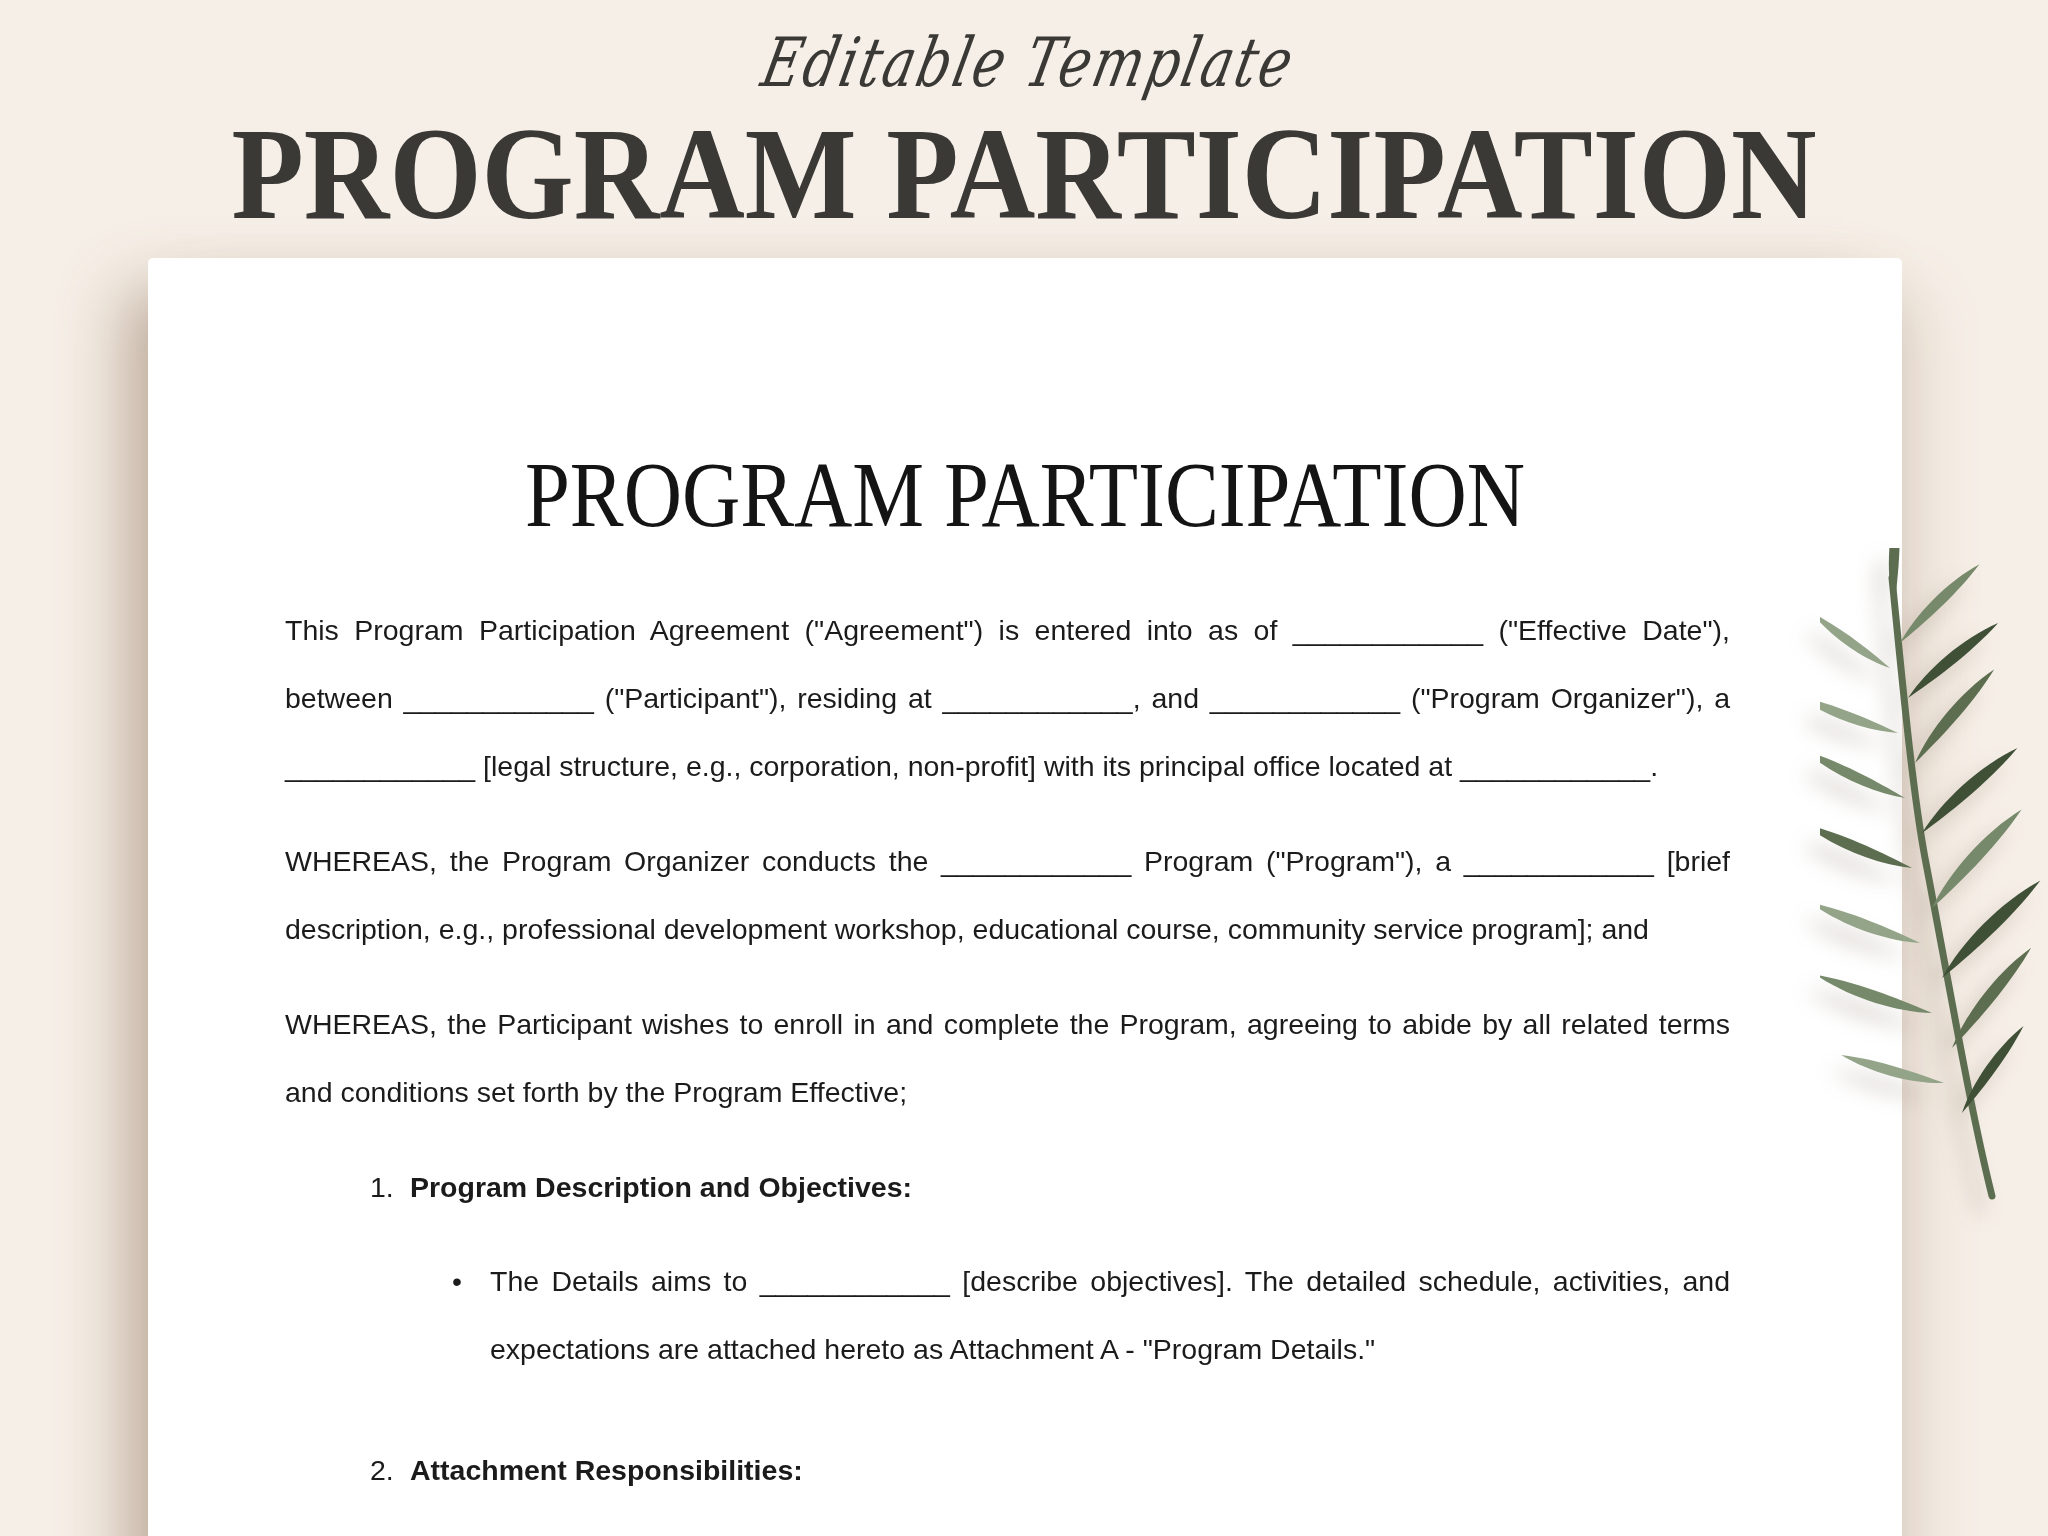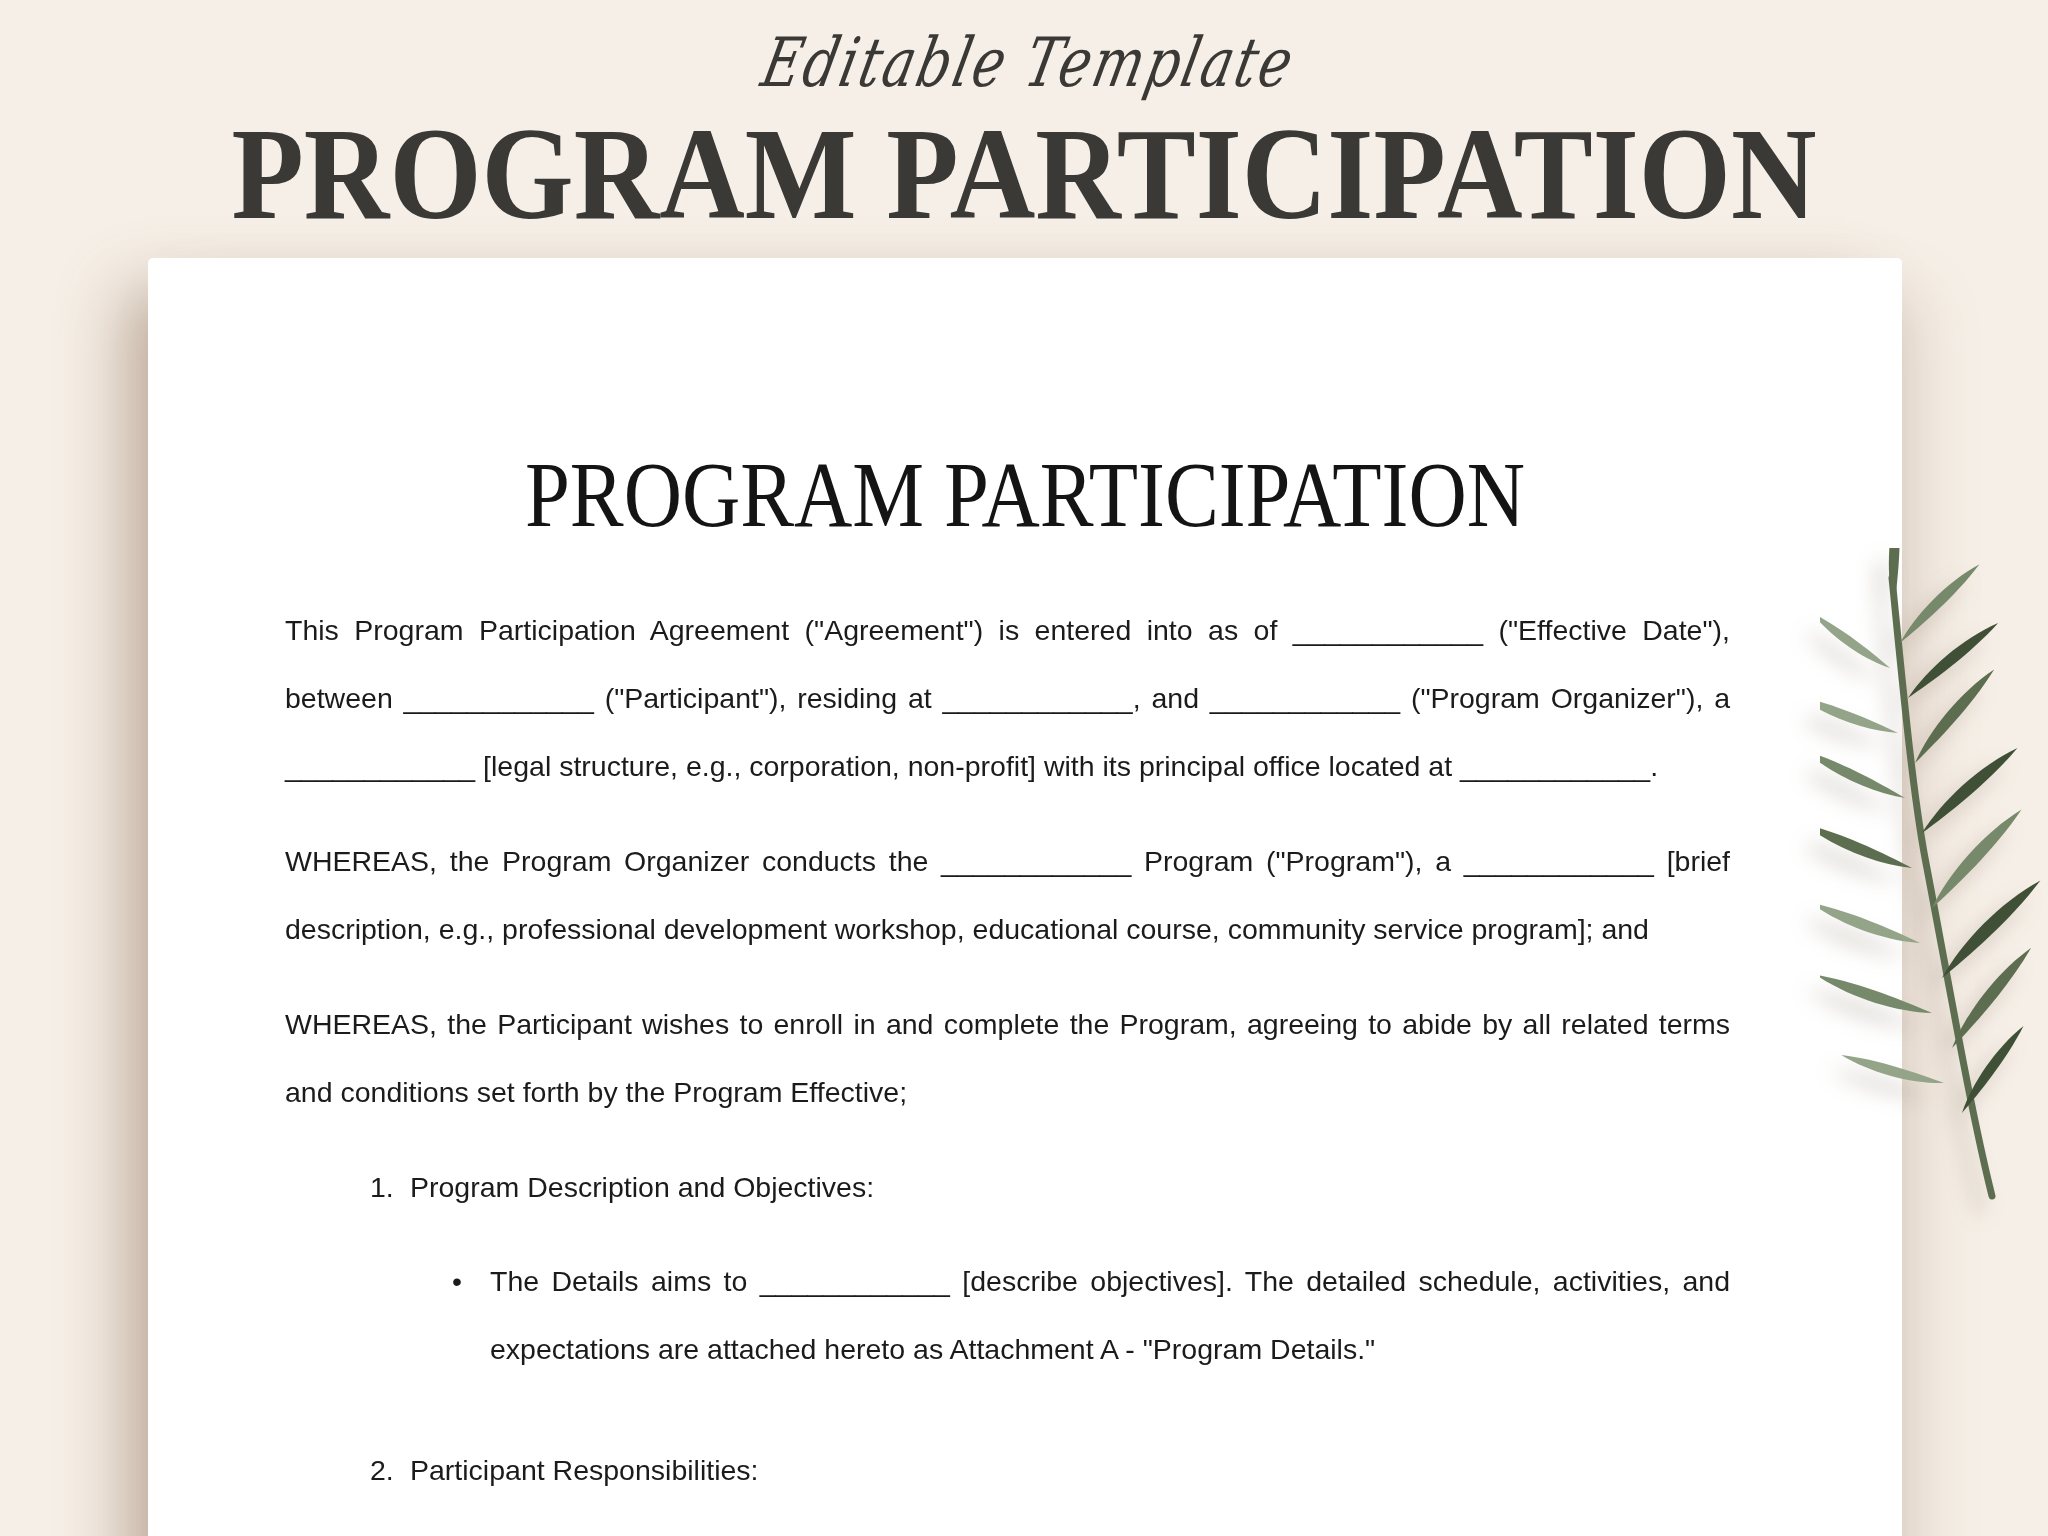--- a/index.html
+++ b/index.html
@@ -52,21 +52,21 @@
     margin:44px 172px 0 137px;
     color:var(--ink,#1b1b1b);
     font-size:28.5px;
     line-height:68px;
     text-align:justify;
   }
   .doc-body p{margin:0 0 27px 0;}
   .doc-body strong{font-weight:normal;}
   .list-item{display:flex;margin:0 0 26px 0;text-align:left;}
   .list-num{flex:none;width:40px;margin-left:85px;}
-  .list-heading{flex:1;font-weight:normal;}
+  .list-heading{flex:1;font-weight:bold;}
   .bullet-row{display:flex;margin:0 0 26px 167px;}
   .bullet-glyph{flex:none;width:38px;}
   .bullet-text{flex:1;margin:0;text-align:justify;}
   .sprig-svg{
     position:absolute;
     left:1820px;top:548px;
     filter:drop-shadow(-12px 14px 10px rgba(110,90,70,0.28));
   }
 </style>
 </head>
@@ -102,21 +102,21 @@
       <span class="list-heading">Program Description and Objectives:</span>
     </div>
 
     <div class="bullet-row">
       <span class="bullet-glyph">•</span>
       <p class="bullet-text">The Details aims to ____________ [describe objectives]. The detailed schedule, activities, and expectations are attached hereto as Attachment A - "Program Details."</p>
     </div>
 
     <div class="list-item">
       <span class="list-num">2.</span>
-      <span class="list-heading">Participant Responsibilities:</span>
+      <span class="list-heading">Attachment Responsibilities:</span>
     </div>
 
   </div>
 </div>
 
 <svg class="sprig-svg" width="230" height="660" viewBox="0 0 230 660" aria-hidden="true">
   <defs>
     <path id="leaf" d="M0 0 C 28 -14, 70 -22, 105 -18 C 68 -6, 26 -2, 0 0 Z"></path>
   </defs>
   <path d="M 172 648 C 150 560, 128 430, 105 310 C 92 240, 82 130, 72 30" fill="none" stroke-width="7" stroke-linecap="round" stroke="#5d6e50"></path>

